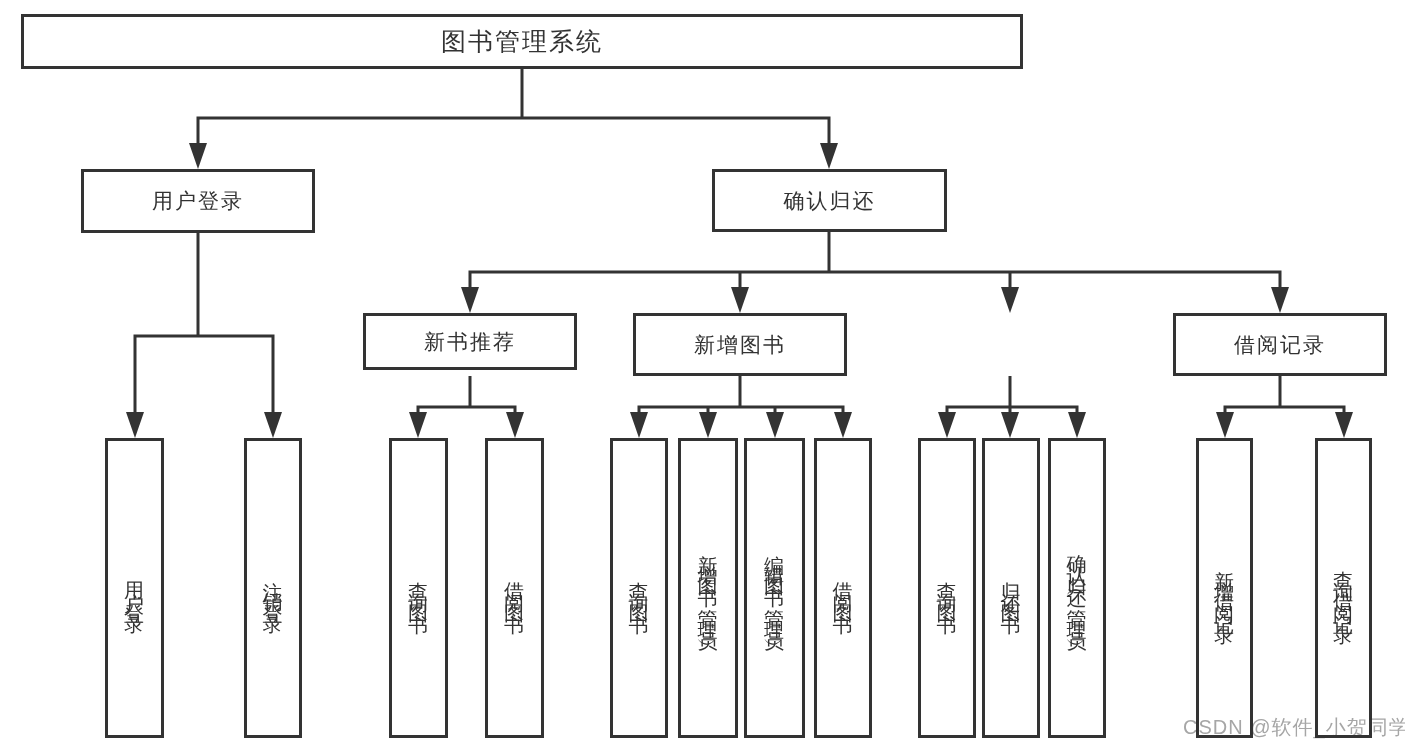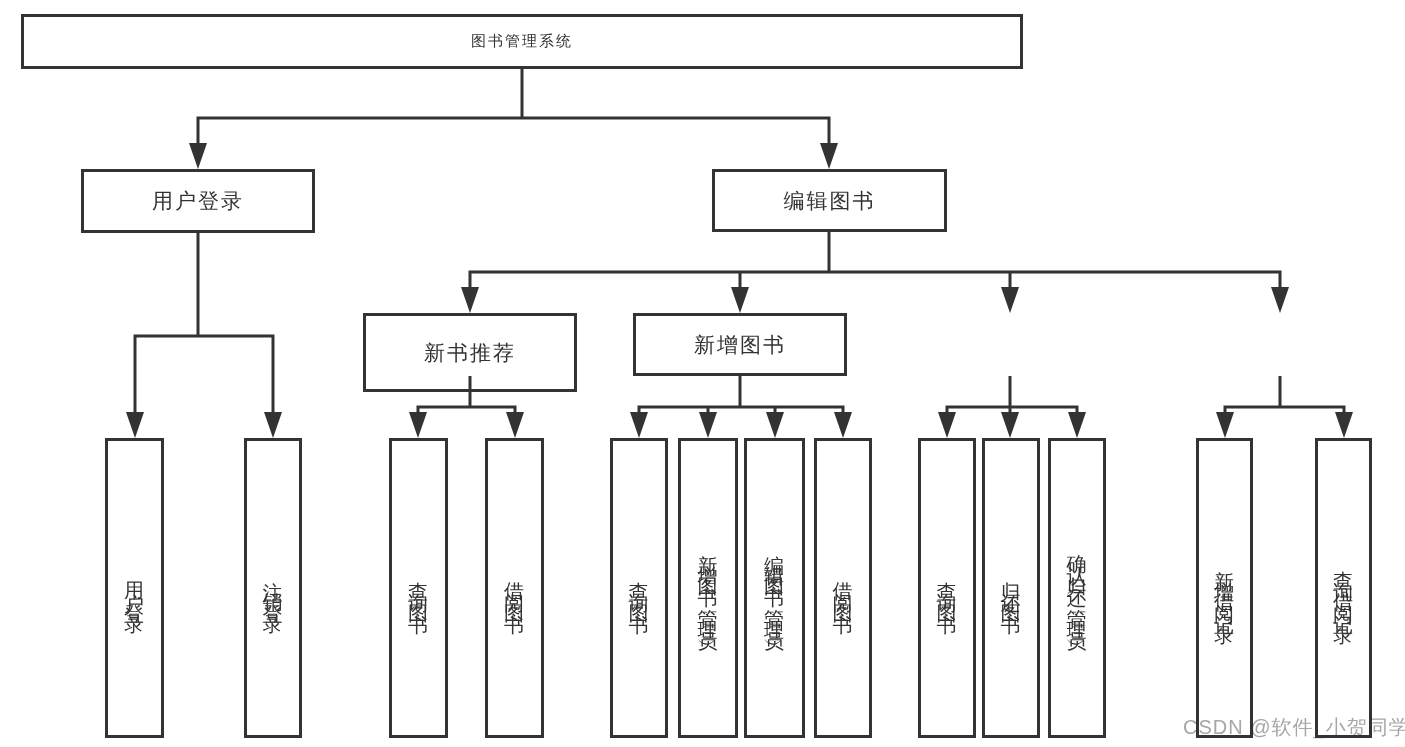--- a/index.html
+++ b/index.html
@@ -24,21 +24,21 @@
     white-space:nowrap;
   }
   .box{
     position:absolute;box-sizing:border-box;
     border:3px solid var(--line);
     background:transparent;
     display:flex;align-items:center;justify-content:center;
     z-index:2;
   }
   .hbox{font-size:21px;letter-spacing:2px;white-space:nowrap;}
-  .root-box{font-size:15px;}
+  .root-box{font-size:25px;}
   .vbox{top:438px;height:300px;}
   .vtext{
     writing-mode:vertical-rl;text-orientation:mixed;
     font-size:20px;letter-spacing:11px;line-height:1;
     white-space:nowrap;
   }
 </style>
 </head>
 <body>
 
@@ -100,28 +100,31 @@
   </svg>
 
   <div class="box hbox root-box" style="left:21px;top:14px;width:1002px;height:55px">
     <span>图书管理系统</span>
   </div>
 
   <div class="box hbox" style="left:81px;top:169px;width:234px;height:64px">
     <span>用户登录</span>
   </div>
   <div class="box hbox" style="left:712px;top:169px;width:235px;height:63px">
-    <span>编辑图书</span>
+    <span>确认归还</span>
   </div>
 
-  <div class="box hbox" style="left:363px;top:313px;width:214px;height:79px">
+  <div class="box hbox" style="left:363px;top:313px;width:214px;height:57px">
     <span>新书推荐</span>
   </div>
   <div class="box hbox" style="left:633px;top:313px;width:214px;height:63px">
     <span>新增图书</span>
+  </div>
+  <div class="box hbox" style="left:1173px;top:313px;width:214px;height:63px">
+    <span>借阅记录</span>
   </div>
 
   <div class="box vbox" style="left:105px;width:59px">
     <span class="vtext">用户登录</span>
   </div>
   <div class="box vbox" style="left:244px;width:58px">
     <span class="vtext">注销登录</span>
   </div>
 
   <div class="box vbox" style="left:389px;width:59px">

